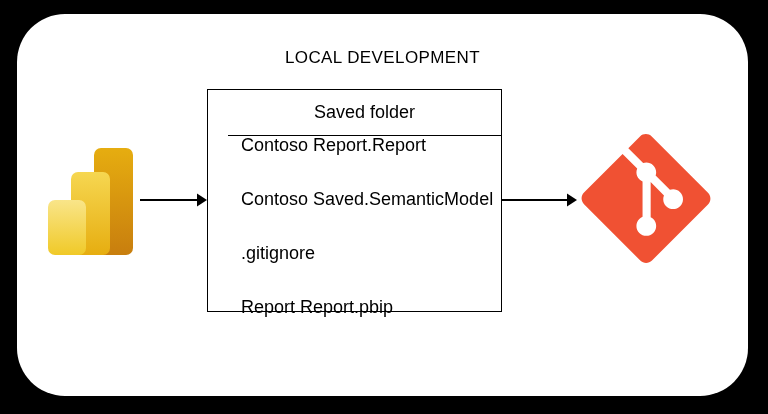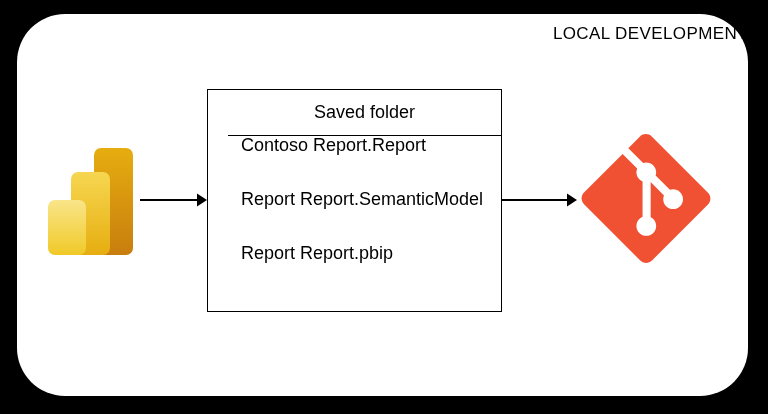--- a/index.html
+++ b/index.html
@@ -20,23 +20,23 @@
     left: 17px;
     top: 14px;
     width: 731px;
     height: 382px;
     background: #ffffff;
     border-radius: 48px;
   }
   .diagram-title {
     position: absolute;
     left: 17px;
-    top: 24px;
+    top: 48px;
     width: 731px;
-    text-align: right;
+    text-align: center;
     font-size: 17px;
     font-weight: 400;
     letter-spacing: 0.4px;
     color: #000000;
   }
   .pbi-icon {
     position: absolute;
     left: 48px;
     top: 148px;
     width: 85px;
@@ -124,21 +124,22 @@
 
   <svg class="arrow arrow-left" viewBox="0 0 67 16" xmlns="http://www.w3.org/2000/svg" aria-hidden="true">
     <line x1="0" y1="8" x2="58" y2="8" stroke="#000000" stroke-width="2"></line>
     <polygon points="57,1.5 67,8 57,14.5" fill="#000000"></polygon>
   </svg>
 
   <div class="folder-box">
     <div class="folder-header">Saved folder</div>
     <div class="folder-items">
       <div class="folder-item">Contoso Report.Report</div>
-      <div class="folder-item">Report Report.SemanticModel</div>
+      <div class="folder-item">Contoso Saved.SemanticModel</div>
+      <div class="folder-item">.gitignore</div>
       <div class="folder-item">Report Report.pbip</div>
     </div>
   </div>
 
   <svg class="arrow arrow-right" viewBox="0 0 76 16" xmlns="http://www.w3.org/2000/svg" aria-hidden="true">
     <line x1="0" y1="8" x2="66" y2="8" stroke="#000000" stroke-width="2"></line>
     <polygon points="65,1.5 75,8 65,14.5" fill="#000000"></polygon>
   </svg>
 
   <svg class="git-icon" viewBox="0 0 97 97" xmlns="http://www.w3.org/2000/svg" aria-hidden="true">

